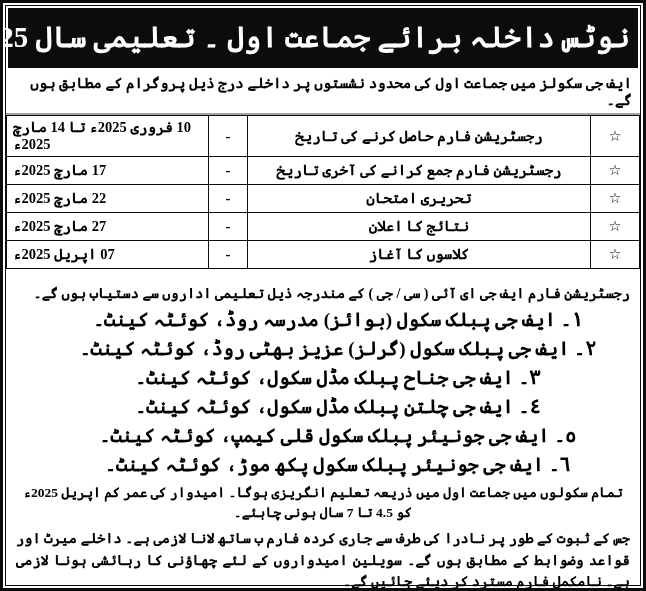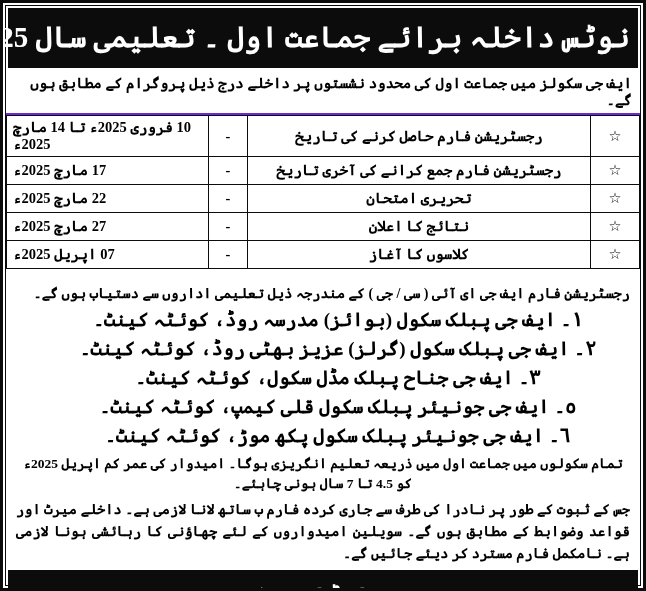--- a/index.html
+++ b/index.html
@@ -49,21 +49,21 @@
     white-space: nowrap;
   }
 
   
   .intro-row {
     text-align: right;
     padding: 5px 8px 4px 8px;
     font-size: 14.5px;
     font-weight: bold;
     direction: rtl;
-    border-bottom: 2px solid #6d28d9;
+    border-bottom: 2px solid #a3a3a3;
   }
 
   
   .schedule-table {
     width: 100%;
     border-collapse: collapse;
     table-layout: fixed;
     direction: rtl;
   }
   .schedule-table td {
@@ -183,20 +183,21 @@
       </tbody>
     </table>
 
     <div class="body-block">
       <p class="para">رجسٹریشن فارم ایف جی ای آئی ( سی / جی ) کے مندرجہ ذیل تعلیمی اداروں سے دستیاب ہوں گے۔</p>
 
       <ul class="school-list">
         <li>١۔ ایف جی پبلک سکول (بوائز) مدرسہ روڈ، کوئٹہ کینٹ۔</li>
         <li>٢۔ ایف جی پبلک سکول (گرلز) عزیز بھٹی روڈ، کوئٹہ کینٹ۔</li>
         <li>٣۔ ایف جی جناح پبلک مڈل سکول، کوئٹہ کینٹ۔</li>
+        <li>٤۔ ایف جی چلتن پبلک مڈل سکول، کوئٹہ کینٹ۔</li>
         <li>٥۔ ایف جی جونیئر پبلک سکول قلی کیمپ، کوئٹہ کینٹ۔</li>
         <li>٦۔ ایف جی جونیئر پبلک سکول پکھ موڑ، کوئٹہ کینٹ۔</li>
       </ul>
 
       <p class="para age-line">تمام سکولوں میں جماعت اول میں ذریعہ تعلیم انگریزی ہوگا۔ امیدوار کی عمر کم اپریل 2025ء کو 4.5 تا 7 سال ہونی چاہئے۔</p>
       <p class="para para-justify">جس کے ثبوت کے طور پر نادرا کی طرف سے جاری کردہ فارم ب ساتھ لانا لازمی ہے۔ داخلے میرٹ اور قواعد وضوابط کے مطابق ہوں گے۔ سویلین امیدواروں کے لئے چھاؤنی کا رہائشی ہونا لازمی ہے۔ نامکمل فارم مسترد کر دیئے جائیں گے۔</p>
     </div>
 
     <div class="footer-banner">
       <div class="footer-designation">ریجنل ڈائریکٹر</div>

